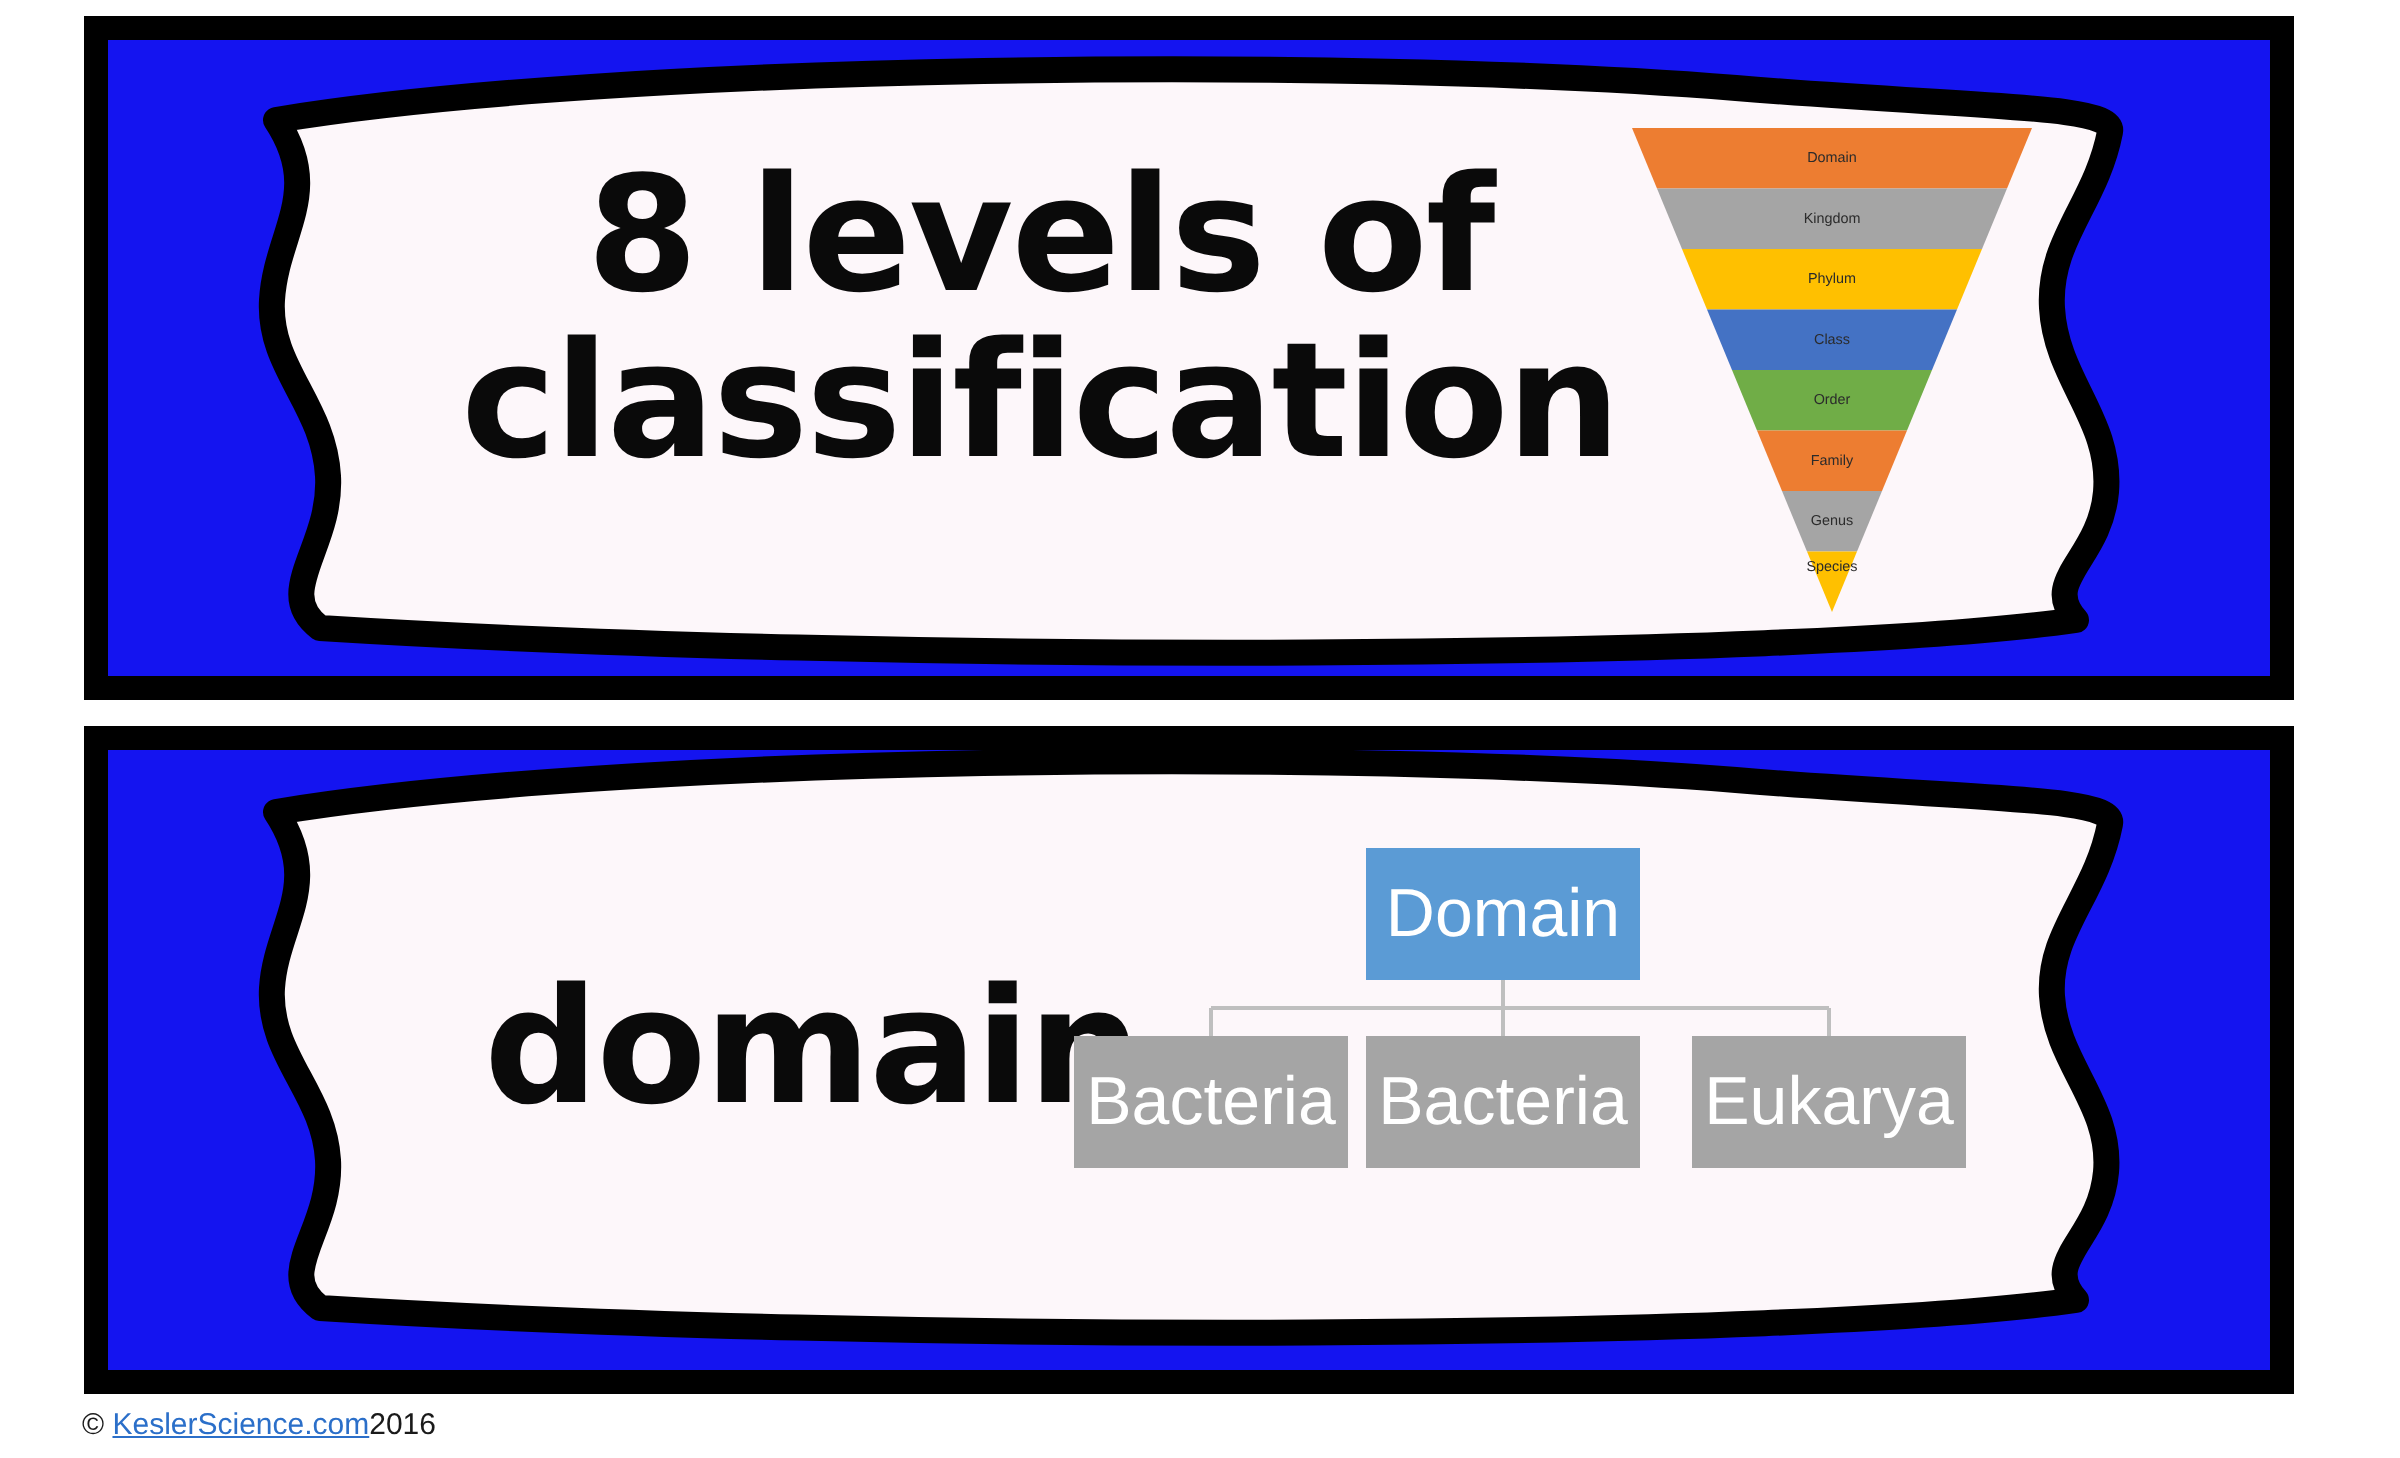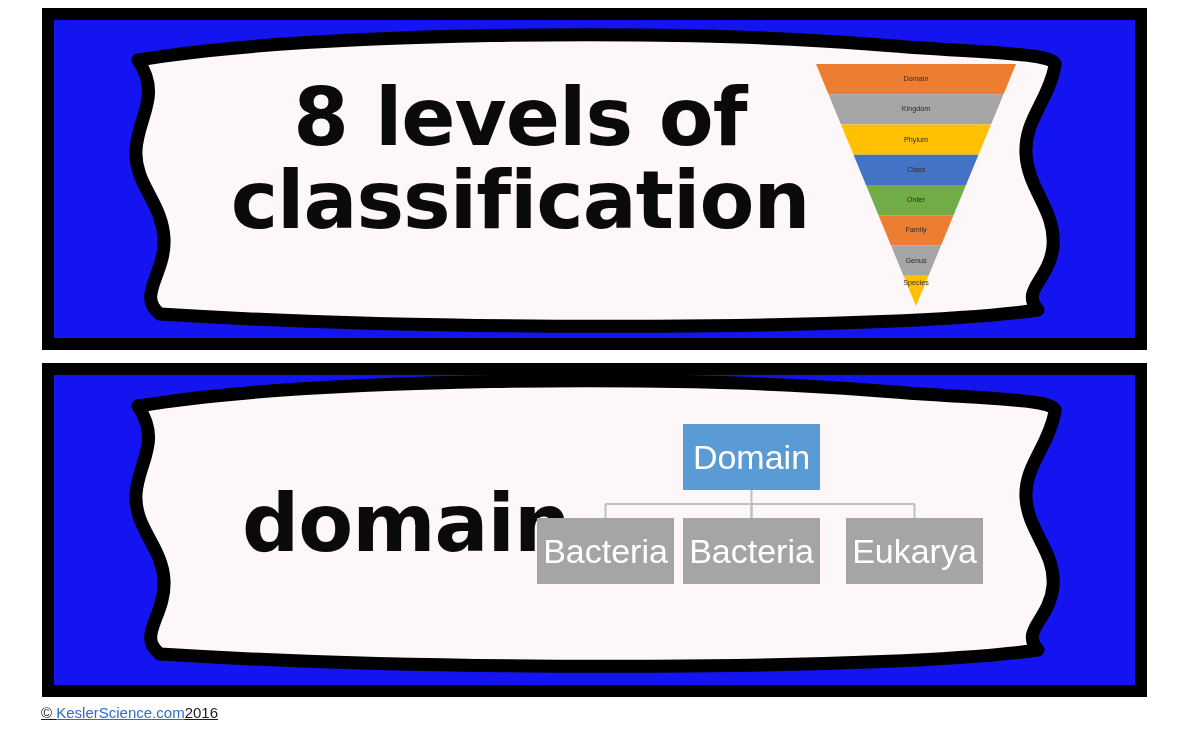--- a/index.html
+++ b/index.html
@@ -161,21 +161,20 @@
 
   
   #credit {
     position: absolute;
     left: 41px;
     top: 704px;
     font-family: "Liberation Sans", sans-serif;
     font-size: 15px;
     color: #1a1a1a;
     white-space: nowrap;
-    text-decoration: underline;
   }
   #credit .link {
     color: #2b6fc9;
     text-decoration: underline;
   }
 </style>
 </head>
 <body>
 
 <div id="stage">

